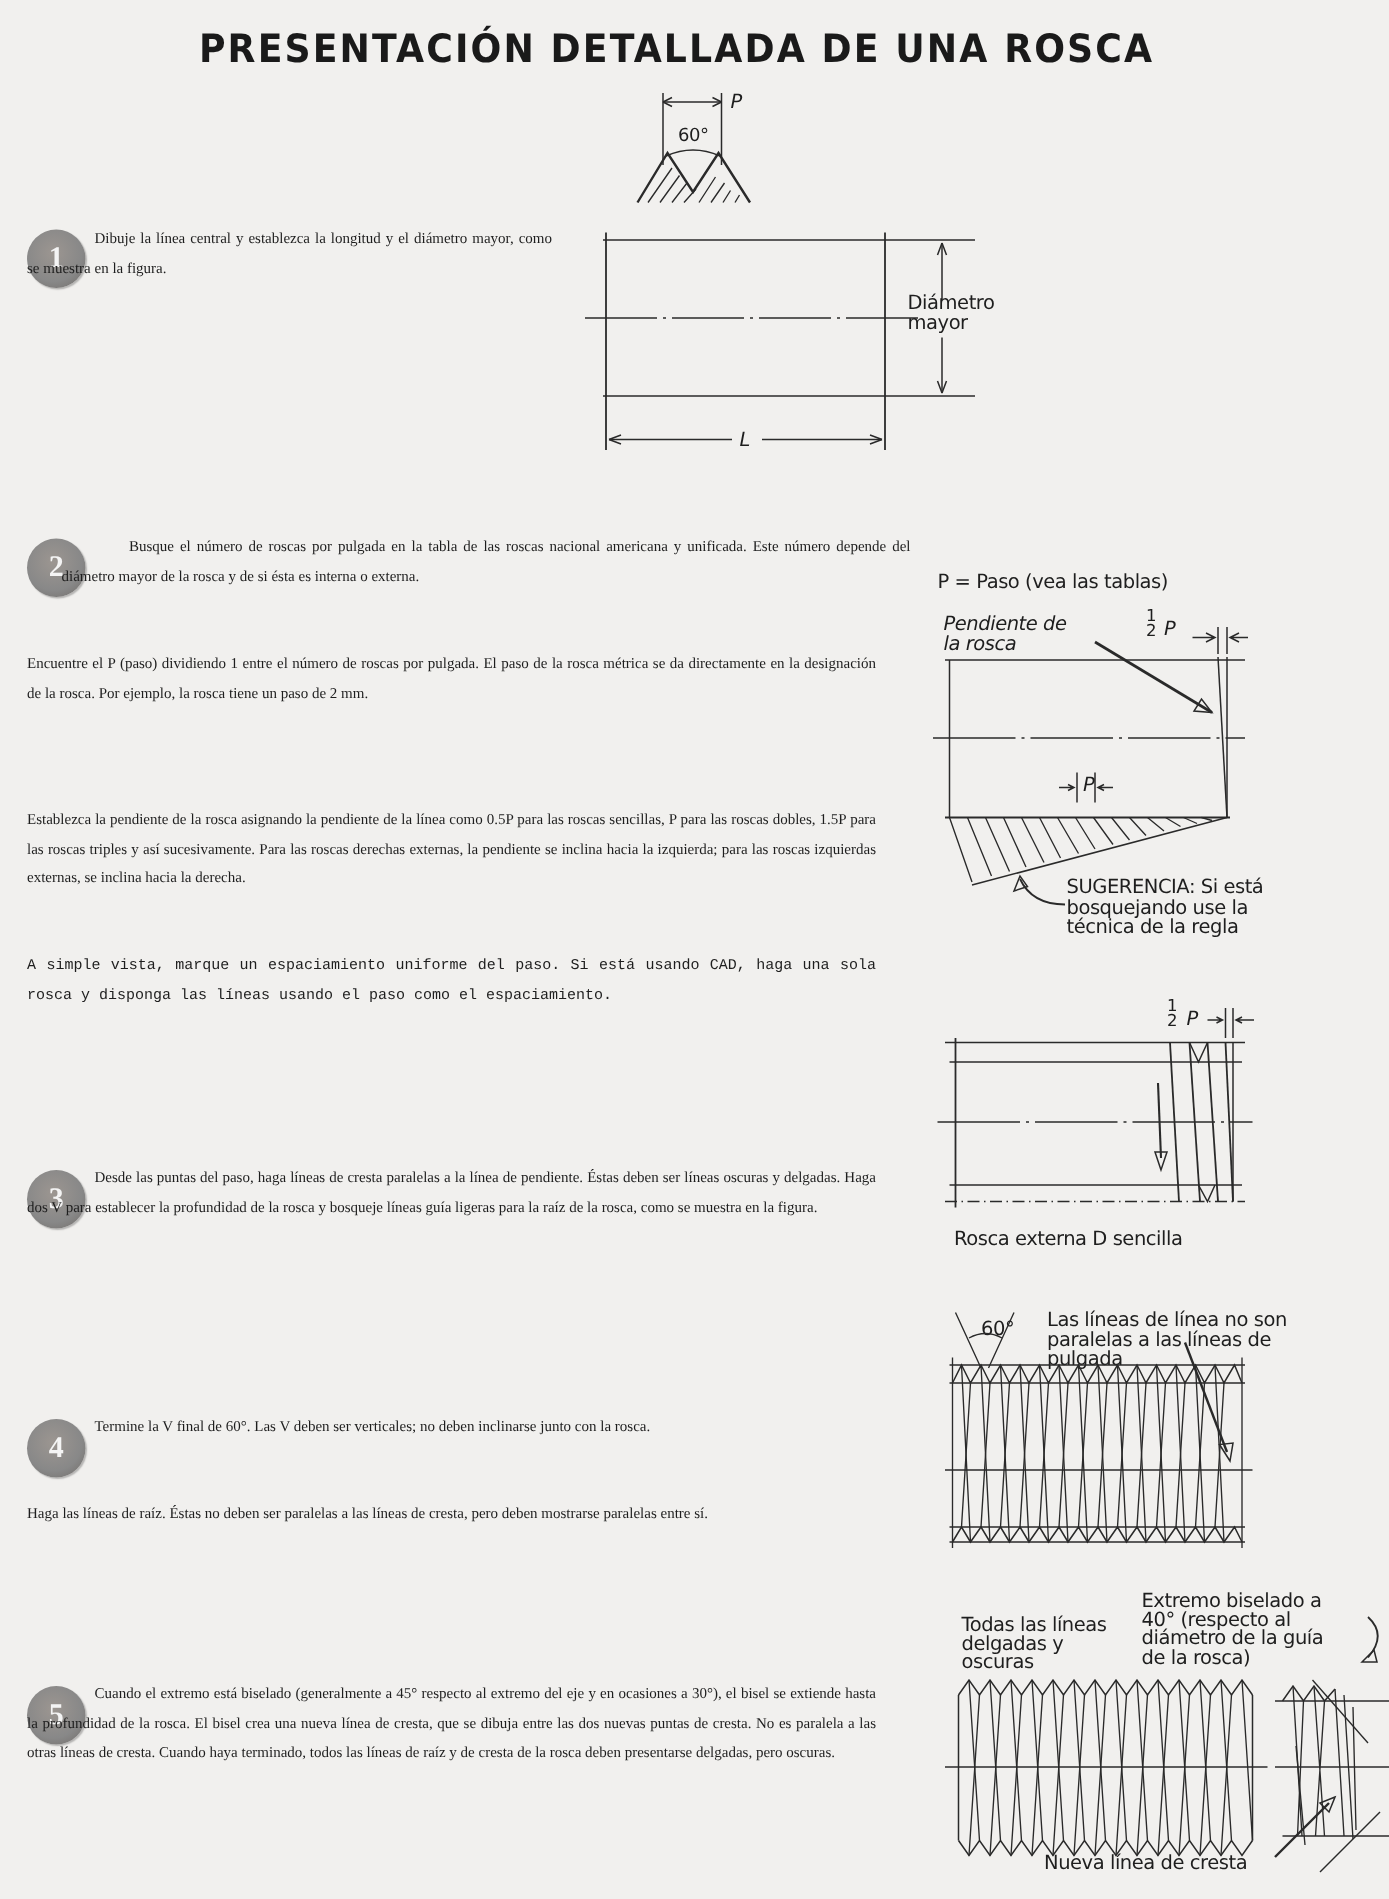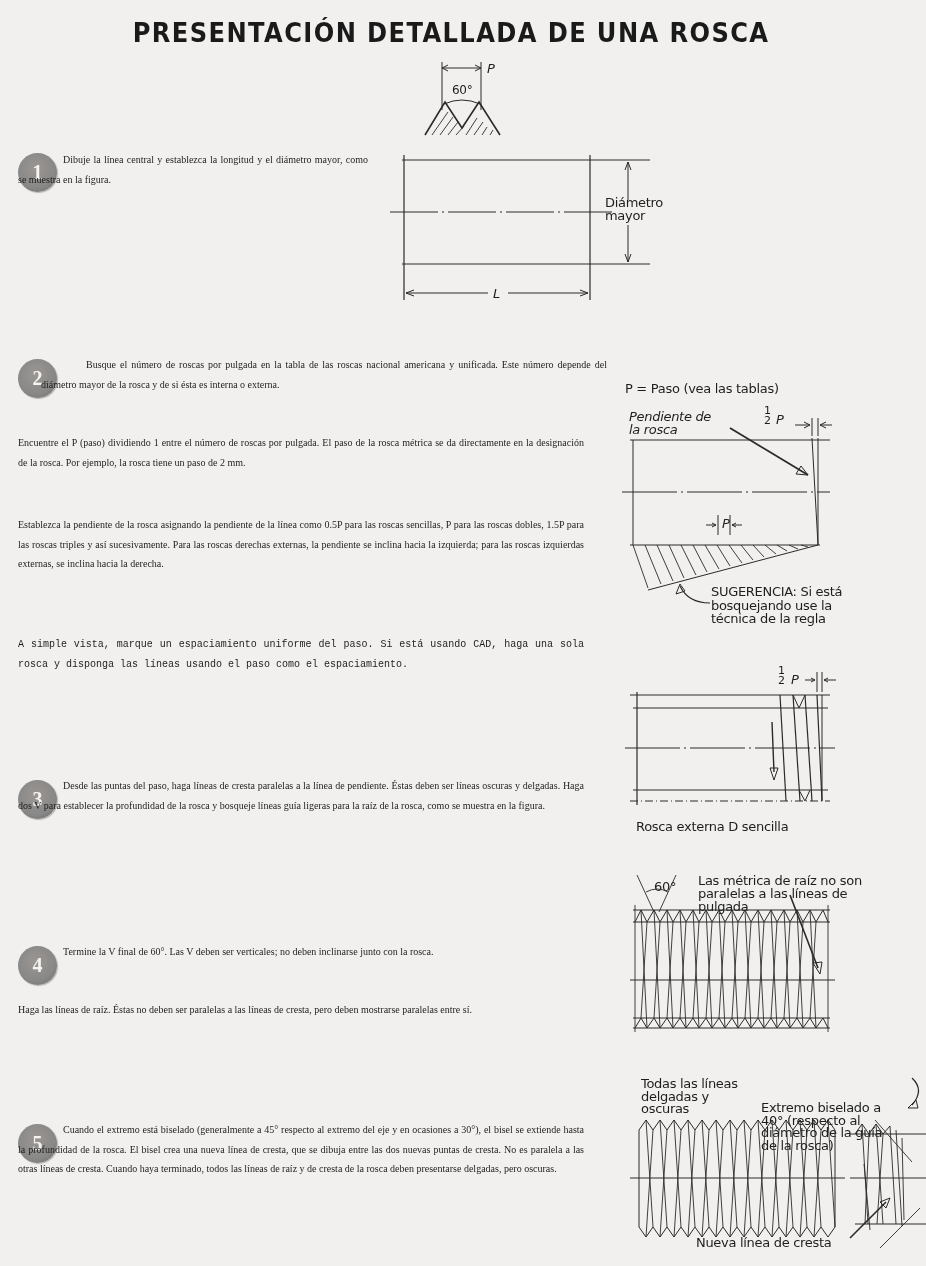--- a/index.html
+++ b/index.html
@@ -82,21 +82,21 @@
 </section>
 
 <section>
   <div class="badge" style="left:18px;top:359px;">2</div>
   <p class="para" style="left:18px;top:355px;width:566px;text-indent:45px;margin-left:23px;">
     <span>Busque el número de roscas por pulgada en la tabla de las roscas nacional americana y unificada. Este número depende del diámetro mayor de la rosca y de si ésta es interna o externa.</span>
   </p>
   <p class="para" style="left:18px;top:433px;width:566px;">
     <span>Encuentre el P (paso) dividiendo 1 entre el número de roscas por pulgada. El paso de la rosca métrica se da directamente en la designación de la rosca. Por ejemplo, la rosca tiene un paso de 2 mm.</span>
   </p>
-  <p class="para" style="left:18px;top:515px;width:566px;">
+  <p class="para" style="left:18px;top:537px;width:566px;">
     <span>Establezca la pendiente de la rosca asignando la pendiente de la línea como 0.5P para las roscas sencillas, P para las roscas dobles, 1.5P para las roscas triples y así sucesivamente. Para las roscas derechas externas, la pendiente se inclina hacia la izquierda; para las roscas izquierdas externas, se inclina hacia la derecha.</span>
   </p>
   <p class="para" style="left:18px;top:635px;width:566px;font-family:Liberation Mono, monospace;">
     <span>A simple vista, marque un espaciamiento uniforme del paso. Si está usando CAD, haga una sola rosca y disponga las líneas usando el paso como el espaciamiento.</span>
   </p>
 
   <div>
     <span class="lbl" style="left:625px;top:382px;">P = Paso (vea las tablas)</span>
     <span class="lbl" style="left:629px;top:410px;font-style:italic;">
       <span>Pendiente de</span><br>
@@ -176,21 +176,21 @@
   <div class="badge" style="left:18px;top:946px;">4</div>
   <p class="para" style="left:18px;top:942px;width:566px;text-indent:45px;">
     <span>Termine la V final de 60°. Las V deben ser verticales; no deben inclinarse junto con la rosca.</span>
   </p>
   <p class="para" style="left:18px;top:1000px;width:566px;">
     <span>Haga las líneas de raíz. Éstas no deben ser paralelas a las líneas de cresta, pero deben mostrarse paralelas entre sí.</span>
   </p>
   <div>
     <span class="lbl" style="left:654px;top:880px;">60°</span>
     <span class="lbl" style="left:698px;top:874px;line-height:13px;">
-      <span>Las métrica de raíz no son</span><br>
+      <span>Las líneas de línea no son</span><br>
       <span>paralelas a las líneas de</span><br>
       <span>pulgada</span>
     </span>
     <svg style="left:630px;top:900px" width="300" height="140">
       <path d="M7 -25 L24 12 M46 -25 L29 12" stroke-width="0.9"></path>
       <path d="M16 -8 Q27 -14 38 -8" stroke-width="0.9"></path>
       <line x1="3" y1="10" x2="200" y2="10" stroke-width="1"></line>
       <line x1="3" y1="22" x2="200" y2="22" stroke-width="1"></line>
       <line x1="0" y1="80" x2="205" y2="80" stroke-width="1"></line>
       <line x1="3" y1="118" x2="200" y2="118" stroke-width="1"></line>
@@ -209,21 +209,21 @@
   <div class="badge" style="left:18px;top:1124px;">5</div>
   <p class="para" style="left:18px;top:1120px;width:566px;text-indent:45px;">
     <span>Cuando el extremo está biselado (generalmente a 45° respecto al extremo del eje y en ocasiones a 30°), el bisel se extiende hasta la profundidad de la rosca. El bisel crea una nueva línea de cresta, que se dibuja entre las dos nuevas puntas de cresta. No es paralela a las otras líneas de cresta. Cuando haya terminado, todos las líneas de raíz y de cresta de la rosca deben presentarse delgadas, pero oscuras.</span>
   </p>
   <div>
     <span class="lbl" style="left:641px;top:1078px;line-height:12.5px;">
       <span>Todas las líneas</span><br>
       <span>delgadas y</span><br>
       <span>oscuras</span>
     </span>
-    <span class="lbl" style="left:761px;top:1062px;line-height:12.5px;margin-top:40px;">
+    <span class="lbl" style="left:761px;top:1062px;line-height:12.5px;">
       <span>Extremo biselado a</span><br>
       <span>40° (respecto al</span><br>
       <span>diámetro de la guía</span><br>
       <span>de la rosca)</span>
     </span>
     <svg style="left:630px;top:1120px" width="296" height="140">
       <line x1="0" y1="58" x2="215" y2="58" stroke-width="1"></line>
       <polyline points="9,10 16,0 23,10 30,0 37,10 44,0 51,10 58,0 65,10 72,0 79,10 86,0 93,10 100,0 107,10 114,0 121,10 128,0 135,10 142,0 149,10 156,0 163,10 170,0 177,10 184,0 191,10 198,0 205,10" stroke-width="1"></polyline>
       <polyline points="9,107 16,117 23,107 30,117 37,107 44,117 51,107 58,117 65,107 72,117 79,107 86,117 93,107 100,117 107,107 114,117 121,107 128,117 135,107 142,117 149,107 156,117 163,107 170,117 177,107 184,117 191,107 198,117 205,107" stroke-width="1"></polyline>
       <path d="M9 10 L9 107 M205 10 L205 107" stroke-width="1"></path>

